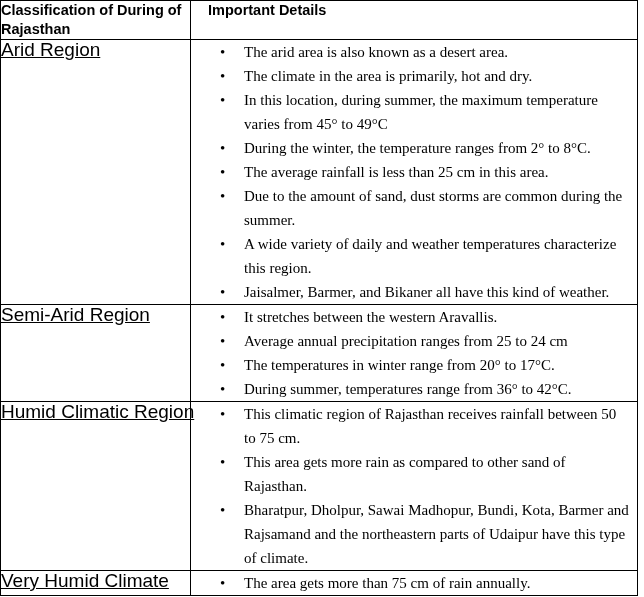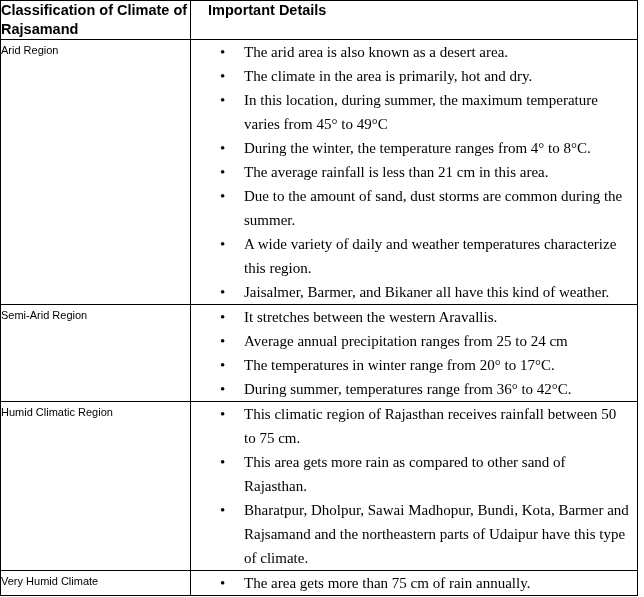--- a/index.html
+++ b/index.html
@@ -40,24 +40,25 @@
     line-height: 19px;
     text-align: left;
     padding: 4px 6px 5px 7px;
   }
   .hdr-cell.details {
     padding-left: 17px;
   }
 
   
   .class-cell {
-    font-size: 11px;
+    font-size: 19px;
     line-height: 20px;
     padding: 7px 6px 6px 7px;
     white-space: nowrap;
+    text-decoration: underline;
   }
 
   
   .details-cell {
     font-size: 15px;
     line-height: 24px;
     padding: 6px 4px 6px 0;
     font-family: Liberation Serif, serif;
   }
 
@@ -84,34 +85,34 @@
 </head>
 <body>
 
 <table class="climate-table">
   <colgroup>
     <col class="col-class">
     <col class="col-details">
   </colgroup>
   <thead>
     <tr>
-      <th class="hdr-cell">Classification of Climate of Rajsamand</th>
+      <th class="hdr-cell">Classification of During of Rajasthan</th>
       <th class="hdr-cell details">Important Details</th>
     </tr>
   </thead>
   <tbody>
     <tr>
       <td class="class-cell">Arid Region</td>
       <td class="details-cell">
         <ul class="bullets">
           <li>The arid area is also known as a desert area.</li>
           <li>The climate in the area is primarily, hot and dry.</li>
           <li>In this location, during summer, the maximum temperature varies from 45° to 49°C</li>
-          <li>During the winter, the temperature ranges from 4° to 8°C.</li>
-          <li>The average rainfall is less than 21 cm in this area.</li>
+          <li>During the winter, the temperature ranges from 2° to 8°C.</li>
+          <li>The average rainfall is less than 25 cm in this area.</li>
           <li>Due to the amount of sand, dust storms are common during the summer.</li>
           <li>A wide variety of daily and weather temperatures characterize this region.</li>
           <li>Jaisalmer, Barmer, and Bikaner all have this kind of weather.</li>
         </ul>
       </td>
     </tr>
     <tr>
       <td class="class-cell">Semi-Arid Region</td>
       <td class="details-cell">
         <ul class="bullets">

